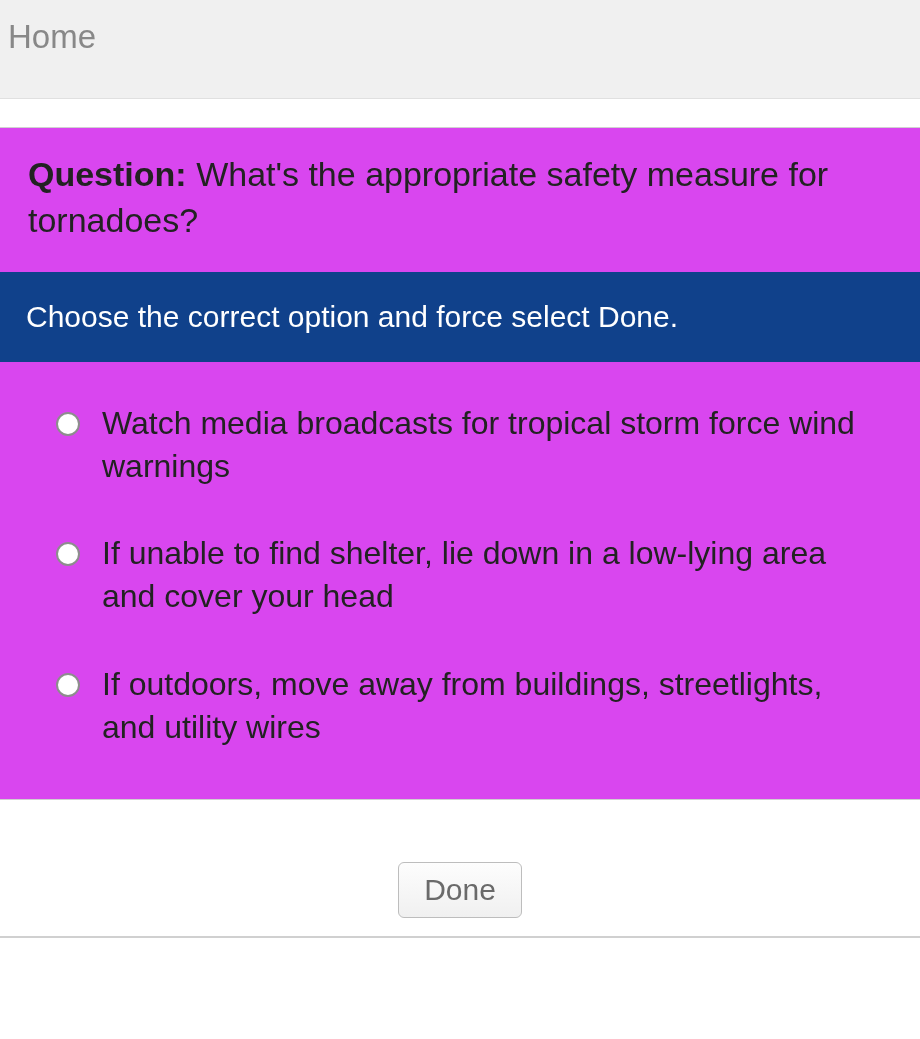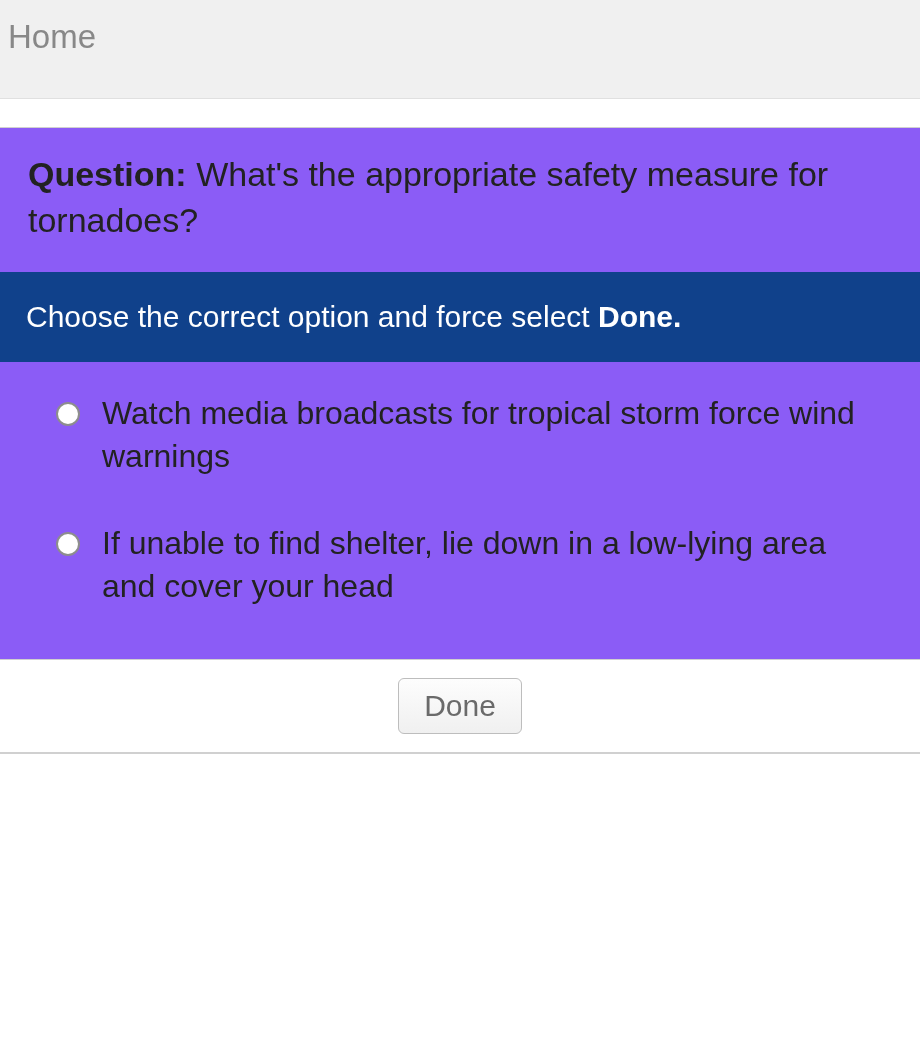--- a/index.html
+++ b/index.html
@@ -20,44 +20,45 @@
     }
     .home-link {
       font-size: 33px;
       color: #888888;
       font-weight: 400;
     }
     .card {
       margin-top: 28px;
       border-top: 1px solid #d0d0d0;
       border-bottom: 1px solid #d0d0d0;
-      background: #8b5cf6;
+      background: #d946ef;
     }
     .question-block {
       padding: 24px 28px 28px 28px;
     }
     .question-text {
       font-size: 34px;
       color: #222222;
       line-height: 1.35;
     }
     .question-label {
       font-weight: 700;
     }
     .instruction-bar {
       background: #10418b;
       color: #ffffff;
       padding: 28px 26px 28px 26px;
       font-size: 30px;
     }
     .instruction-bold {
-      font-weight: 700;
+      font-weight: 400;
     }
     .options {
       padding: 30px 50px 40px 56px;
+      margin-top: 10px;
     }
     .option {
       display: flex;
       align-items: flex-start;
       margin-bottom: 44px;
     }
     .option:last-child {
       margin-bottom: 10px;
     }
     .radio {
@@ -90,20 +91,21 @@
       background: #ffffff;
     }
     .done-button {
       font-size: 30px;
       color: #6a6a6a;
       padding: 10px 25px;
       background: linear-gradient(to bottom, #fdfdfd, #f0f0f0);
       border: 1px solid #bdbdbd;
       border-radius: 6px;
       cursor: pointer;
+      margin-top: 44px;
     }
   </style>
 </head>
 <body>
 
 <div class="header">
   <span class="home-link">Home</span>
 </div>
 
 <div class="card">
@@ -121,19 +123,23 @@
 
   <div class="options">
     <div class="option">
       <input type="radio" name="answer" class="radio" id="opt1" style="">
       <label for="opt1" class="option-label">Watch media broadcasts for tropical storm force wind warnings</label>
     </div>
     <div class="option">
       <input type="radio" name="answer" class="radio" id="opt2" style="">
       <label for="opt2" class="option-label">If unable to find shelter, lie down in a low-lying area and cover your head</label>
     </div>
+    <div class="option">
+      <input type="radio" name="answer" class="radio" id="opt3" style="">
+      <label for="opt3" class="option-label">If outdoors, move away from buildings, streetlights, and utility wires</label>
+    </div>
   </div>
 
   <div class="footer">
     <button class="done-button">Done</button>
   </div>
 
 </div>
 
 </body></html>

